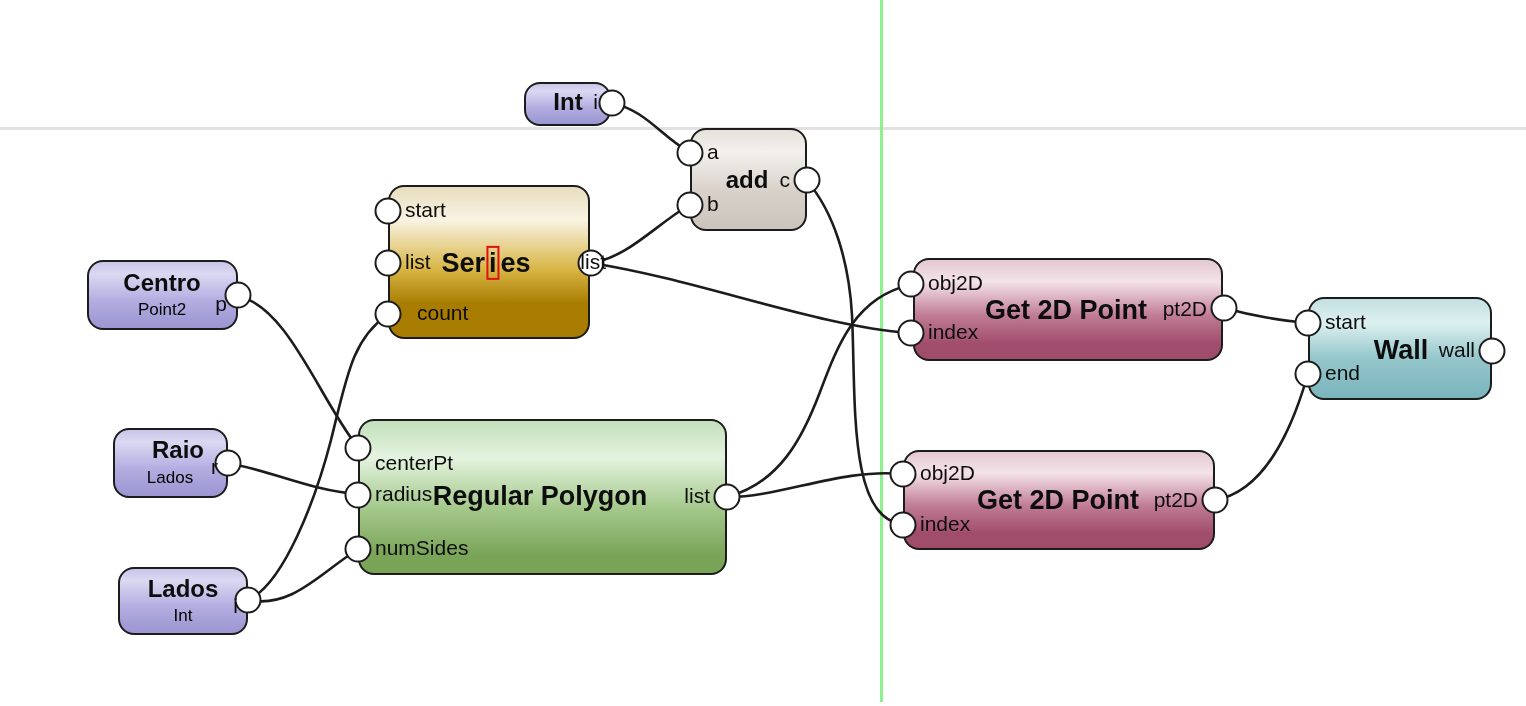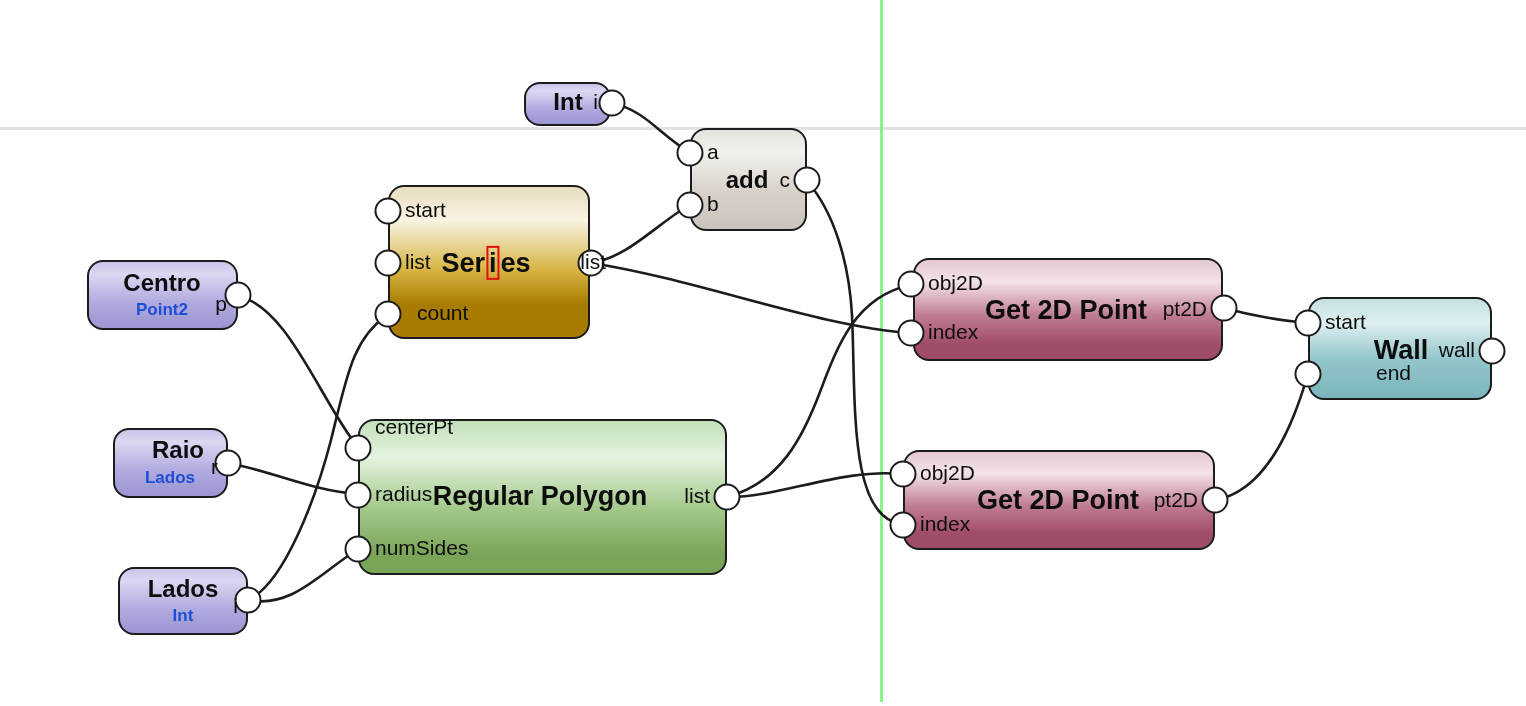--- a/index.html
+++ b/index.html
@@ -2,21 +2,21 @@
 <html><head>
 <meta charset="utf-8">
 <style>
   html,body{margin:0;padding:0;background:#fff;width:1526px;height:706px;overflow:hidden;}
   #canvas{position:relative;width:1526px;height:706px;background:#ffffff;font-family:"Liberation Sans","DejaVu Sans",sans-serif;}
   .guide{position:absolute;}
   #wires{position:absolute;left:0;top:0;z-index:2;}
   #wires path{fill:none;stroke:#1c1c1c;stroke-width:2.6px;}
   .node{position:absolute;z-index:3;border:2.5px solid #1c1c1c;border-radius:16px;box-sizing:border-box;}
   .ntitle{position:absolute;z-index:5;font-weight:bold;color:#0d0d0d;white-space:nowrap;transform:translate(-50%,-52%);letter-spacing:0px;}
-  .nsub{position:absolute;z-index:5;font-weight:bold;color:#1d4ed8;white-space:nowrap;transform:translate(-50%,-52%);}
+  .nsub{position:absolute;z-index:5;font-weight:normal;color:#000000;white-space:nowrap;transform:translate(-50%,-52%);}
   .port{position:absolute;z-index:4;width:27px;height:27px;background:#ffffff;border:2.6px solid #1c1c1c;border-radius:50%;transform:translate(-50%,-50%);box-sizing:border-box;}
   .plabel{position:absolute;z-index:5;color:#0d0d0d;white-space:nowrap;}
   .plabel.in{transform:translate(0,-54%);}
   .plabel.out{transform:translate(-100%,-54%);}
   .boxed{border:2px solid #e01010;padding:0 1px;margin:0 1px;color:#111;}
 </style>
 </head>
 <body>
 
 <div id="canvas" style="width: 1526px; height: 706px; background: rgb(255, 255, 255);">
@@ -70,21 +70,21 @@
       <div class="port" style="left: 228px; top: 463px;"></div>
       <div class="plabel out" style="left: 218px; top: 468px; font-size: 21px;">r</div>
       <div class="node" style="left: 118px; top: 567px; width: 130px; height: 68px; background: linear-gradient(rgb(201, 197, 232) 0%, rgb(219, 216, 242) 18%, rgb(178, 172, 224) 60%, rgb(155, 149, 210) 100%);"></div>
       <div class="ntitle" style="left: 183px; top: 590px; font-size: 24px;">Lados</div>
       <div class="nsub" style="left: 183px; top: 616px; font-size: 17px;">Int</div>
       <div class="port" style="left: 248px; top: 600px;"></div>
       <div class="plabel out" style="left: 238px; top: 607px; font-size: 21px;">i</div>
       <div class="node" style="left: 358px; top: 419px; width: 369px; height: 156px; background: linear-gradient(rgb(195, 224, 187) 0%, rgb(228, 243, 223) 24%, rgb(163, 200, 138) 58%, rgb(122, 164, 88) 88%, rgb(121, 163, 87) 100%);"></div>
       <div class="ntitle" style="left: 540px; top: 497px; font-size: 27px;">Regular Polygon</div>
       <div class="port" style="left: 358px; top: 448px;"></div>
-      <div class="plabel in" style="left: 375px; top: 428px; font-size: 21px;">centerPt</div>
+      <div class="plabel in" style="left: 375px; top: 464px; font-size: 21px;">centerPt</div>
       <div class="port" style="left: 358px; top: 495px;"></div>
       <div class="plabel in" style="left: 375px; top: 495px; font-size: 21px;">radius</div>
       <div class="port" style="left: 358px; top: 549px;"></div>
       <div class="plabel in" style="left: 375px; top: 549px; font-size: 21px;">numSides</div>
       <div class="port" style="left: 727px; top: 497px;"></div>
       <div class="plabel out" style="left: 710px; top: 497px; font-size: 21px;">list</div>
       <div class="node" style="left: 913px; top: 258px; width: 310px; height: 103px; background: linear-gradient(rgb(227, 201, 210) 0%, rgb(244, 227, 233) 22%, rgb(192, 124, 149) 56%, rgb(160, 76, 107) 85%, rgb(159, 75, 106) 100%);"></div>
       <div class="ntitle" style="left: 1066px; top: 311px; font-size: 27px;">Get 2D Point</div>
       <div class="port" style="left: 911px; top: 284px;"></div>
       <div class="plabel in" style="left: 928px; top: 284px; font-size: 21px;">obj2D</div>
@@ -98,17 +98,17 @@
       <div class="plabel in" style="left: 920px; top: 474px; font-size: 21px;">obj2D</div>
       <div class="port" style="left: 903px; top: 525px;"></div>
       <div class="plabel in" style="left: 920px; top: 525px; font-size: 21px;">index</div>
       <div class="port" style="left: 1215px; top: 500px;"></div>
       <div class="plabel out" style="left: 1198px; top: 501px; font-size: 21px;">pt2D</div>
       <div class="node" style="left: 1308px; top: 297px; width: 184px; height: 103px; background: linear-gradient(rgb(195, 224, 224) 0%, rgb(222, 240, 240) 24%, rgb(148, 198, 203) 60%, rgb(122, 181, 188) 100%);"></div>
       <div class="ntitle" style="left: 1401px; top: 351px; font-size: 27px;">Wall</div>
       <div class="port" style="left: 1308px; top: 323px;"></div>
       <div class="plabel in" style="left: 1325px; top: 323px; font-size: 21px;">start</div>
       <div class="port" style="left: 1308px; top: 374px;"></div>
-      <div class="plabel in" style="left: 1376px; top: 374px; font-size: 21px;">end</div>
+      <div class="plabel in" style="left: 1325px; top: 374px; font-size: 21px;">end</div>
       <div class="port" style="left: 1492px; top: 351px;"></div>
       <div class="plabel out" style="left: 1475px; top: 351px; font-size: 21px;">wall</div>
     </div>
 </div>
 
 </body></html>

